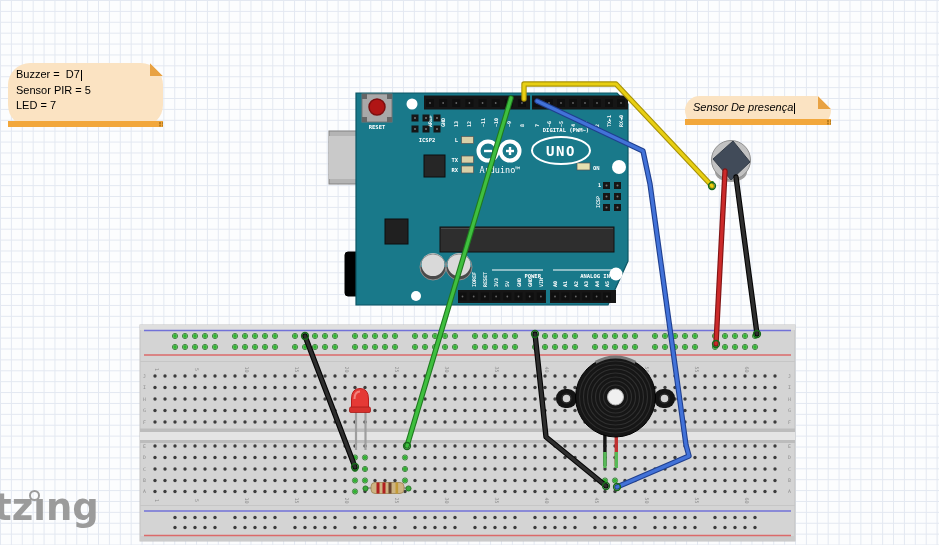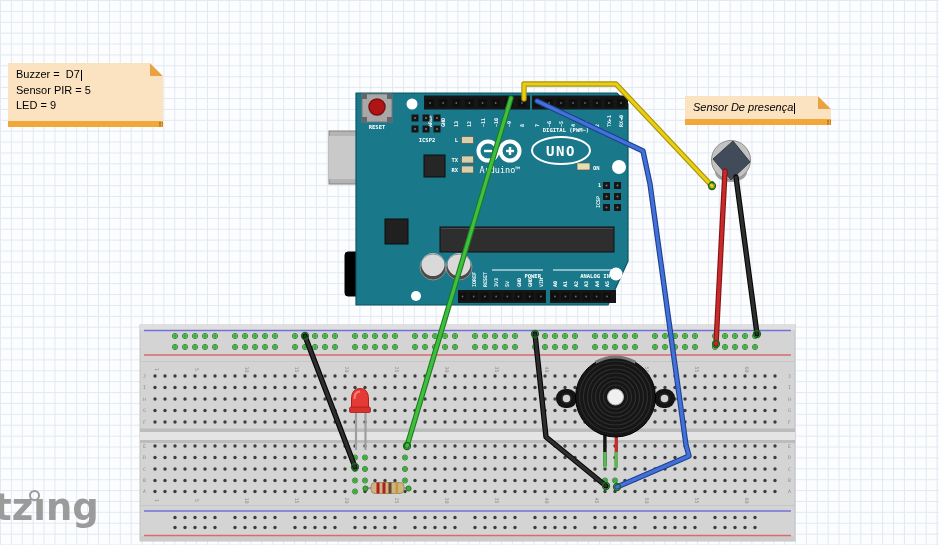--- a/index.html
+++ b/index.html
@@ -8,21 +8,21 @@
     background-color:#fcfdfe;
     background-image:linear-gradient(#e3e8f1 1px,transparent 1px),
                      linear-gradient(90deg,#e3e8f1 1px,transparent 1px);
     background-size:10.9px 10.9px;}
   svg.layer{position:absolute;left:0;top:0;}
   #watermark{position:absolute;left:-6px;top:486px;font-family:"DejaVu Sans",sans-serif;
     font-weight:bold;font-size:37px;color:#9b9b9b;letter-spacing:0;}
   #watermark .wm-ring{position:absolute;left:35px;top:4px;width:7px;height:7px;
     border:2.5px solid #9b9b9b;border-radius:50%;}
   .note{position:absolute;background:#fbe3c2;z-index:60;
-    clip-path:polygon(0 0,calc(100% - 13px) 0,100% 13px,100% 100%,0 100%);}
+    clip-path:polygon(0 0,calc(100% - 13px) 0,100% 13px,100% 100%,0 100%);border-radius:22px;}
   .note .fold{position:absolute;top:0;right:0;}
   .note-text{padding:4px 8px 0 8px;font-size:11px;color:#000;}
   .note-line{line-height:15.5px;white-space:pre;}
   .cursor{display:inline-block;width:0;height:11px;border-left:1px solid #000;
     vertical-align:middle;margin-left:1px;}
   .note-bar{position:absolute;left:0;right:0;bottom:0;height:6px;background:#f2a73b;}
   .note-bar .grip{position:absolute;right:2px;top:1px;width:2px;height:2px;background:#b97d1e;
     box-shadow:3px 0 0 #b97d1e,0 2.5px 0 #b97d1e,3px 2.5px 0 #b97d1e;}
   text{font-family:"DejaVu Sans Mono",monospace;}
 </style>
@@ -1340,21 +1340,21 @@
       <circle cx="407" cy="446" r="3.4" fill="none" stroke="#17691a" stroke-width="1.5"></circle>
       <circle cx="606" cy="486" r="3.4" fill="none" stroke="#17691a" stroke-width="1.5"></circle>
       <circle cx="617" cy="487" r="3.4" fill="none" stroke="#17691a" stroke-width="1.5"></circle>
       <circle cx="712" cy="186" r="3.4" fill="none" stroke="#17691a" stroke-width="1.5"></circle>
     </svg>
 
   <div class="note" id="note1" style="left:8px;top:63px;width:155px;height:64px;">
     <div class="note-text">
       <div class="note-line"><span>Buzzer =  D7</span><span class="cursor"></span></div>
       <div class="note-line">Sensor PIR = 5</div>
-      <div class="note-line">LED = 9</div>
+      <div class="note-line">LED = 7</div>
     </div>
     <svg class="fold" width="13" height="13">
         <polygon points="0,0 13,13 0,13" fill="#e8a243"></polygon>
       </svg>
     <div class="note-bar">
         <span class="grip"></span>
       </div>
   </div>
 
   <div class="note" id="note2" style="left:685px;top:96px;width:146px;height:29px;font-style:italic;">

